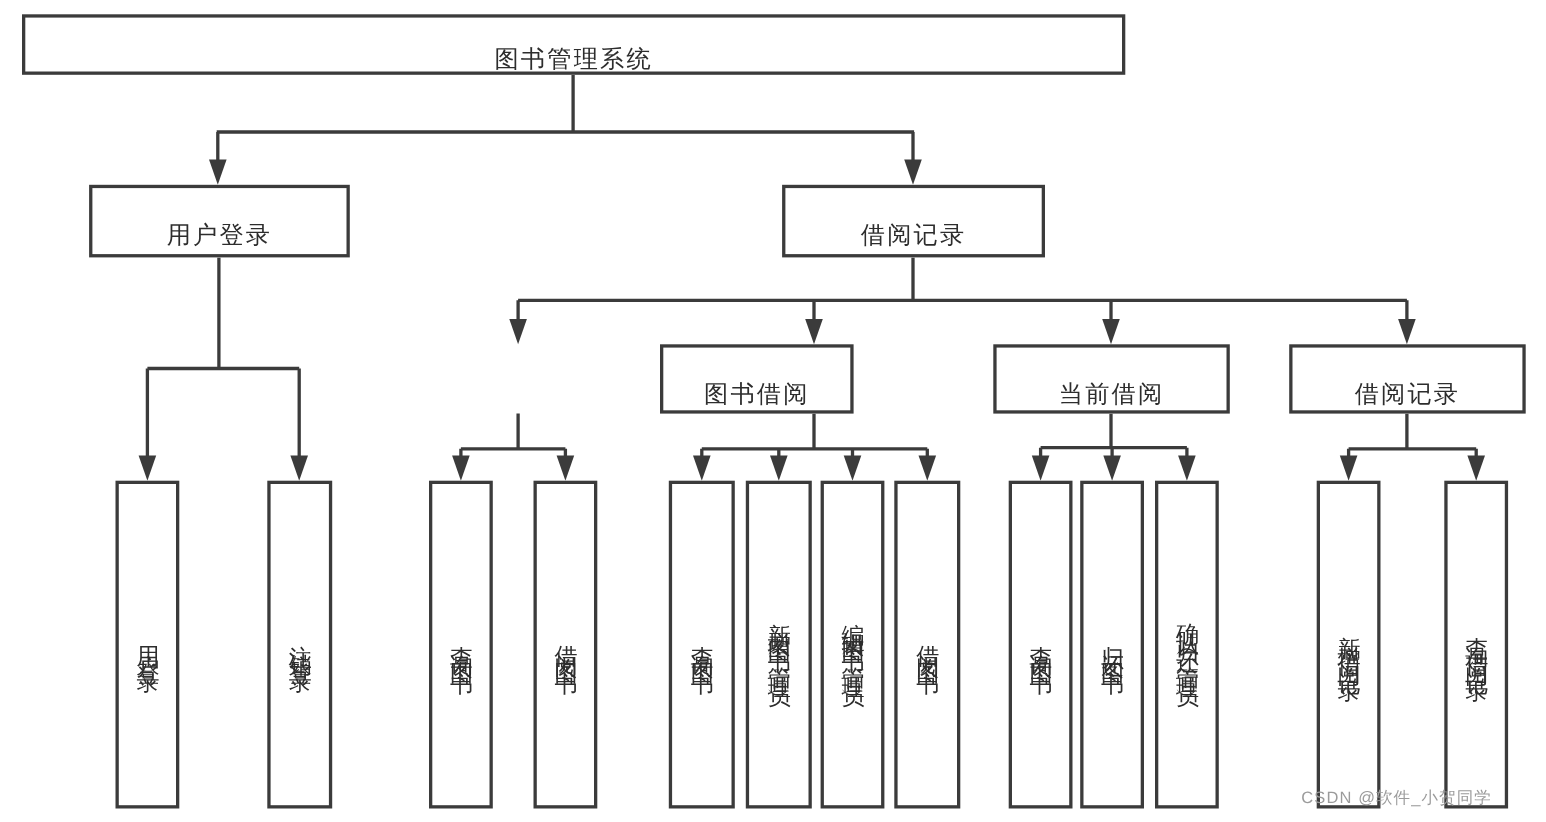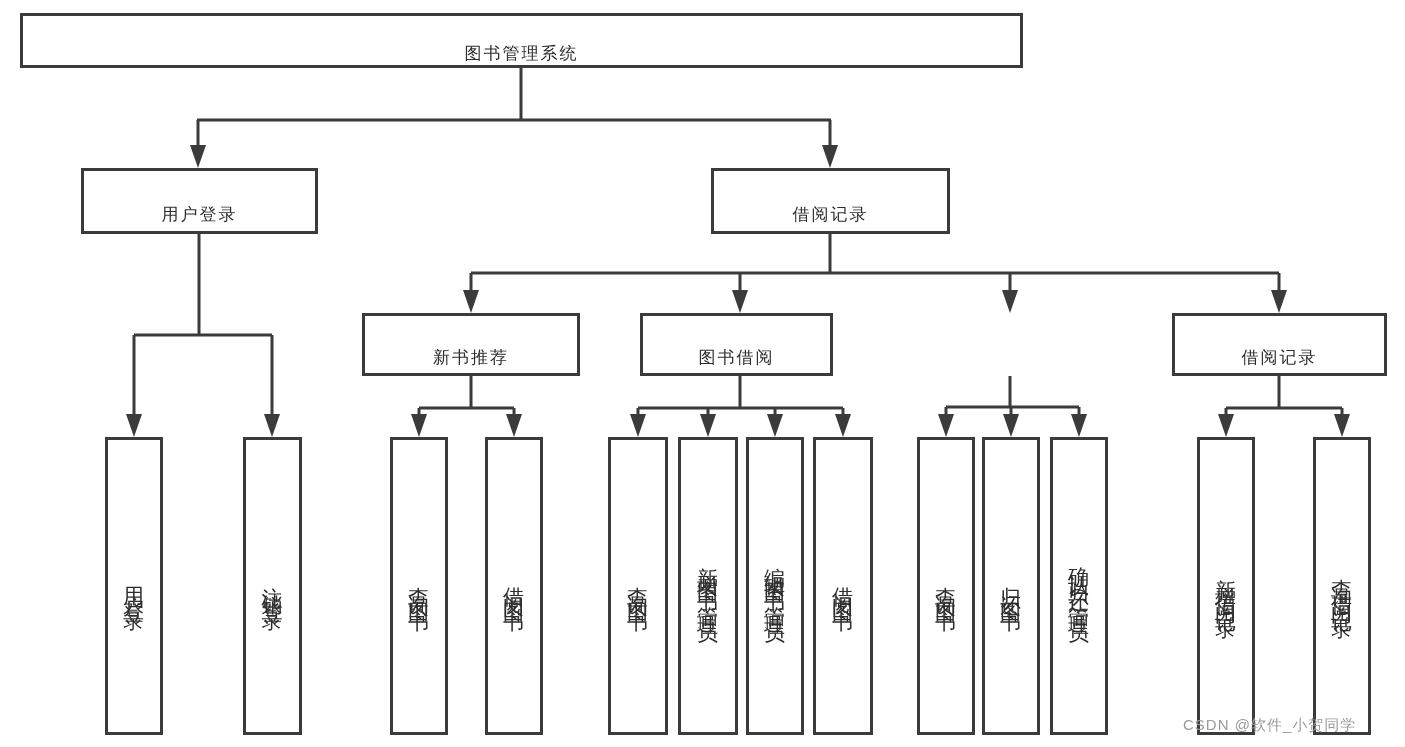--- a/index.html
+++ b/index.html
@@ -16,21 +16,21 @@
     background:#ffffff;
     border:3px solid #3b3b3b;
     box-sizing:border-box;
     display:flex;
     align-items:center;
     justify-content:center;
     z-index:2;
     color:#2d2d2d;
   }
   .box.h span{
-    font-size:17px;
+    font-size:22px;
     letter-spacing:2px;
     white-space:nowrap;
     margin-top:26px;
   }
   .box.v span{
     writing-mode:vertical-rl;
     text-orientation:mixed;
     font-size:21px;
     letter-spacing:8px;
     line-height:1;
@@ -85,25 +85,25 @@
     <span>图书管理系统</span>
   </div>
 
   <div class="box h" style="left:81px;top:168px;width:237px;height:66px">
     <span>用户登录</span>
   </div>
   <div class="box h" style="left:711px;top:168px;width:239px;height:66px">
     <span>借阅记录</span>
   </div>
 
-  <div class="box h" style="left:362px;top:313px;width:218px;height:63px">
-    <span>新书推荐</span>
+  <div class="box h" style="left:600px;top:313px;width:176px;height:63px">
+    <span>图书借阅</span>
   </div>
-  <div class="box h" style="left:640px;top:313px;width:193px;height:63px">
-    <span>图书借阅</span>
+  <div class="box h" style="left:903px;top:313px;width:215px;height:63px">
+    <span>当前借阅</span>
   </div>
   <div class="box h" style="left:1172px;top:313px;width:215px;height:63px">
     <span>借阅记录</span>
   </div>
 
   <div class="box v" style="left:105px;top:437px;width:58px;height:298px">
     <span>用户登录</span>
   </div>
   <div class="box v" style="left:243px;top:437px;width:59px;height:298px">
     <span>注销登录</span>

